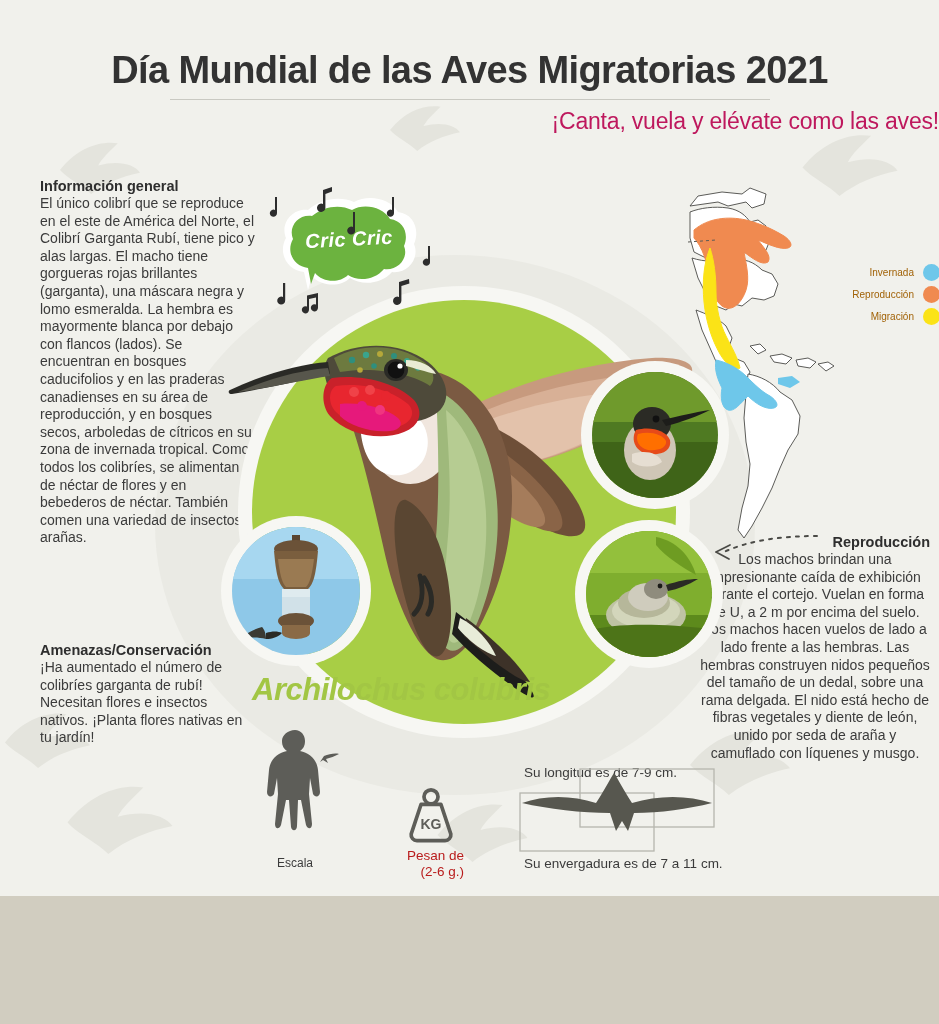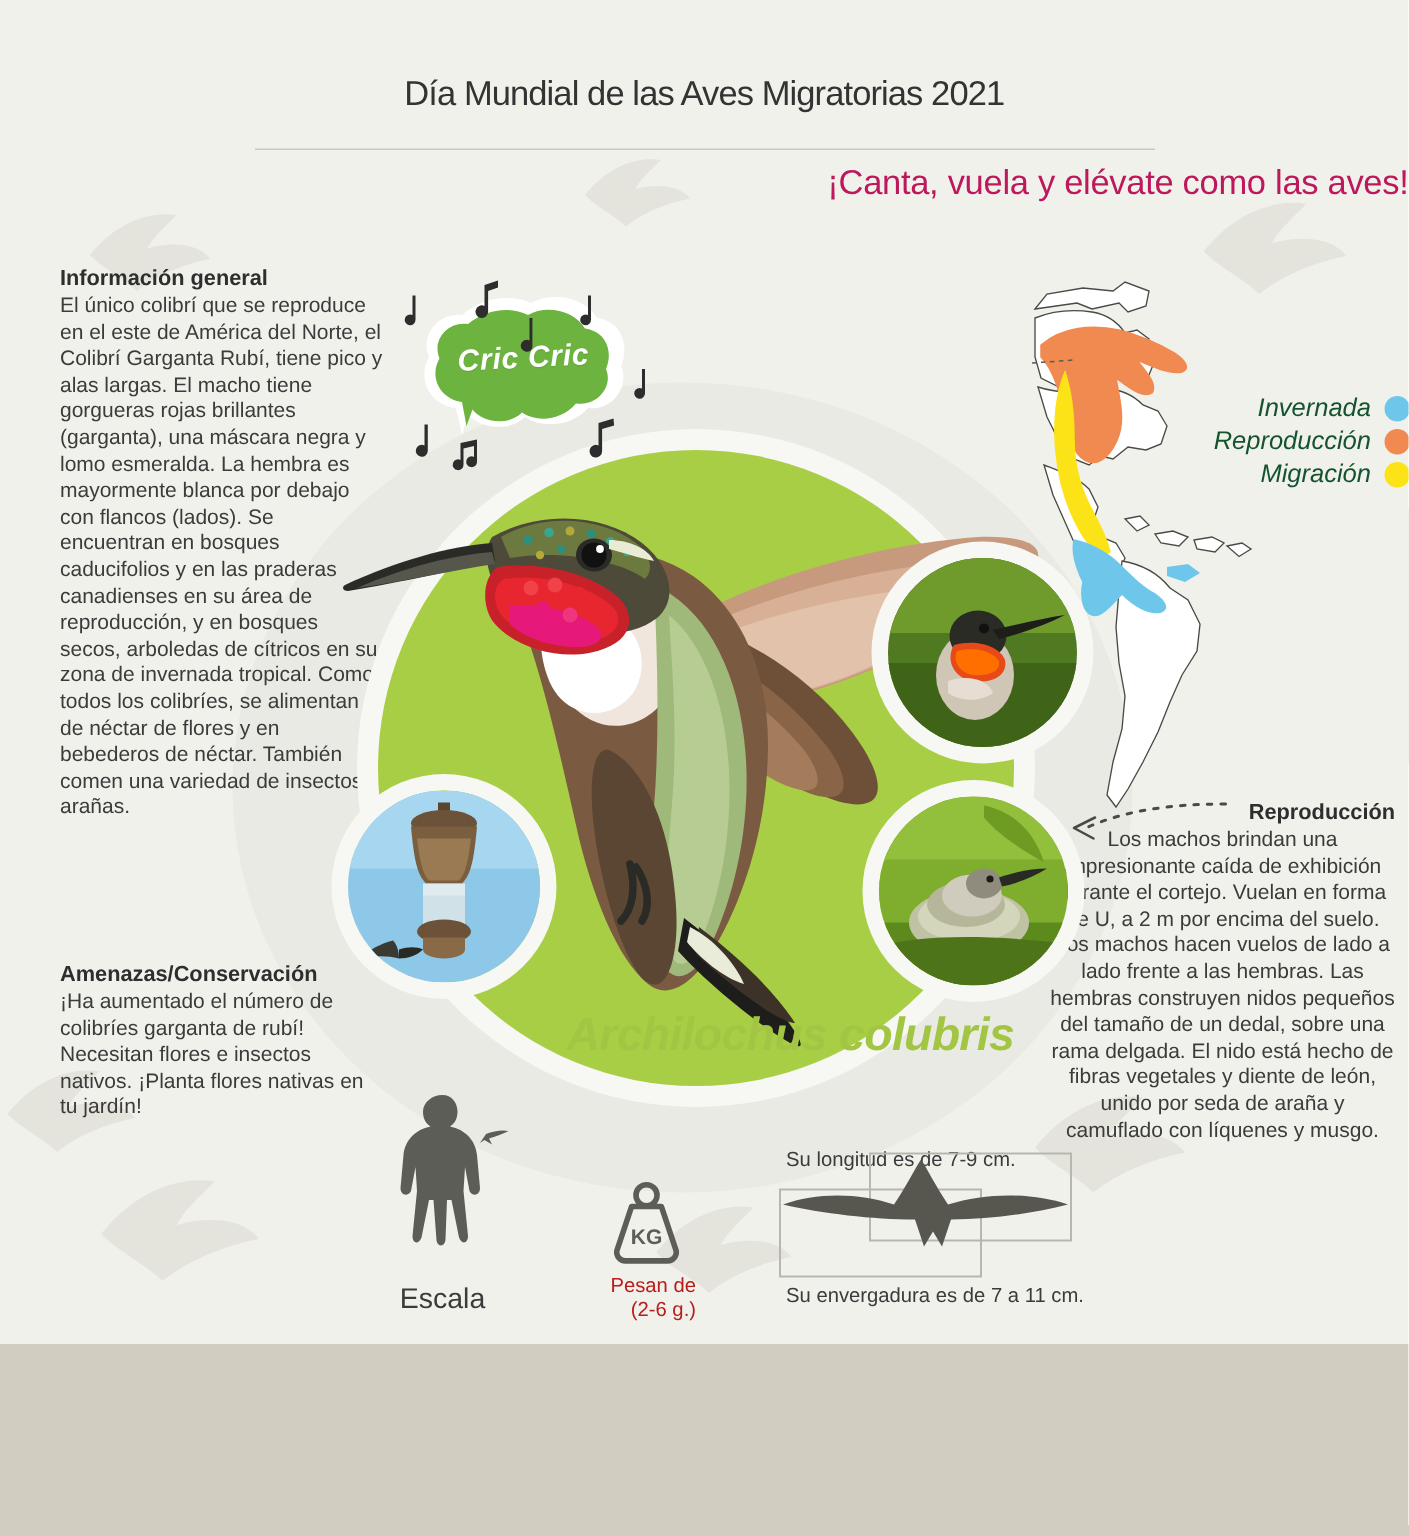--- a/index.html
+++ b/index.html
@@ -15,21 +15,21 @@
   }
 
   
   .ghost{ position:absolute; fill:#e4e4dd; pointer-events:none; }
 
   
   #header{ position:absolute; top:0; left:0; right:0; height:150px; }
   #title{
     position:absolute; top:49px; left:0; right:0;
     text-align:center;
-    font-size:23px; font-weight:normal; letter-spacing:-0.6px;
+    font-size:38px; font-weight:bold; letter-spacing:-0.6px;
     color:#333333;
   }
   #rule{
     position:absolute; top:99px; left:170px; width:600px; height:1px;
     background:#c9c9c2;
   }
   #subtitle{
     position:absolute; top:108px; left:0; right:0;
     text-align:right; font-size:23px; color:#be185d; letter-spacing:-0.2px;
   }
@@ -45,21 +45,21 @@
   #reproduccion{ position:absolute; left:700px; top:534px; width:230px; text-align:center; }
 
   
   #green-circle{
     position:absolute; left:252px; top:300px; width:424px; height:424px;
     border-radius:50%; background:#a8ce45;
     box-shadow:0 0 0 14px #f7f7f3;
   }
   #sci-name{
     position:absolute; left:252px; top:672px; width:424px;
-    text-align:right;
+    text-align:left;
     font-size:31px; font-style:italic; font-weight:bold;
     color:#a2c644; letter-spacing:-0.5px;
   }
 
   .photo-circle{
     position:absolute; border-radius:50%;
     box-shadow:0 0 0 11px #f7f7f3;
     overflow:hidden;
   }
   #photo-male{ left:592px; top:372px; width:126px; height:126px; }
@@ -74,27 +74,27 @@
     font-style:italic; font-weight:bold; letter-spacing:0.5px;
     text-shadow:0 1px 0 rgba(0,0,0,.06);
     transform:rotate(-3deg);
   }
   .note{ position:absolute; color:#2d2d2d; }
 
   
   #map{ position:absolute; left:688px; top:178px; width:165px; height:372px; }
   #legend{ position:absolute; left:800px; top:261px; width:140px; }
   .leg-row{ display:flex; align-items:center; justify-content:flex-end; gap:9px; height:22px; }
-  .leg-label{ font-size:17px; color:#14532d;font-style:italic; }
+  .leg-label{ font-size:10px; color:#a16207; }
   .leg-dot{ width:17px; height:17px; border-radius:50%; flex:0 0 auto; }
 
   
   #human-wrap{ position:absolute; left:250px; top:728px; width:90px; }
   #escala-label{ position:absolute; left:250px; top:856px; width:90px; text-align:center;
-                 font-size:19px; color:#3b3b3b; }
+                 font-size:12px; color:#3b3b3b; }
   #weight-wrap{ position:absolute; left:372px; top:786px; width:92px; text-align:right; }
   .meas-cap{ font-size:13.5px; color:#b91c1c; line-height:16px; }
   #wing-wrap{ position:absolute; left:518px; top:765px; width:200px; }
   #len-cap{ position:absolute; left:524px; top:765px; font-size:13.5px; color:#3b3b3b; }
   #wing-cap{ position:absolute; left:524px; top:856px; font-size:13.5px; color:#3b3b3b; }
 
   #credit{ position:absolute; left:40px; top:876px; font-size:10.5px; color:#9a9a93;margin-top:30px; }
 
   
   #footer{ position:absolute; left:0; right:0; top:896px; height:128px; background:#d1cdc0; }

